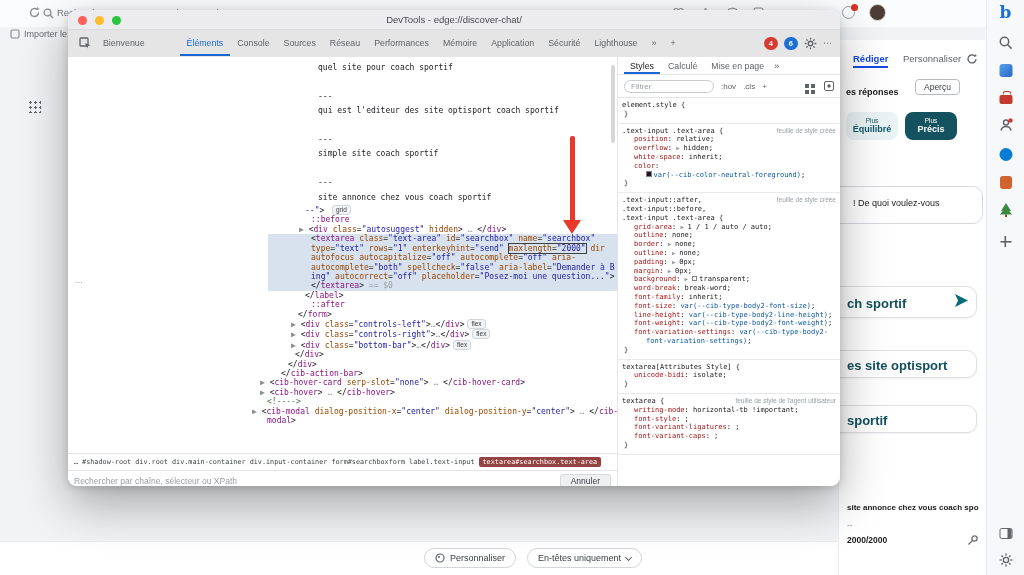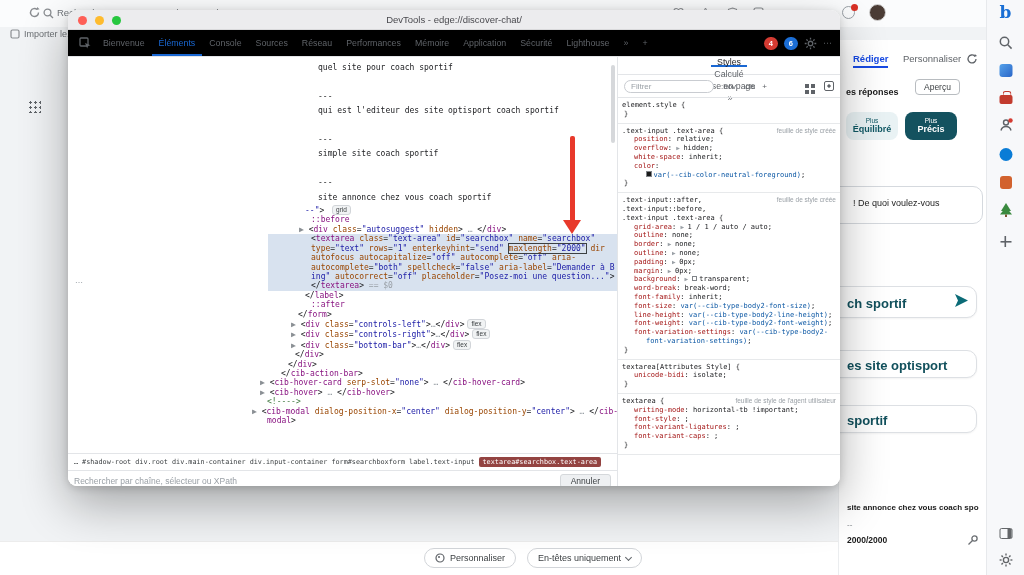--- a/index.html
+++ b/index.html
@@ -54,23 +54,23 @@
   .ric-plus{width:11px;height:11px;background:linear-gradient(#5f6368,#5f6368) center/11px 1.6px no-repeat,linear-gradient(#5f6368,#5f6368) center/1.6px 11px no-repeat;}
   .ric-panel{width:13px;height:11px;border:1.5px solid #636669;border-radius:2px;background:linear-gradient(#636669,#636669) right/4px 100% no-repeat;}
 
   
   .devtools{left:68px;top:10px;width:772px;height:476px;background:#fff;border-radius:9px;box-shadow:0 18px 48px rgba(0,0,0,.32),0 2px 8px rgba(0,0,0,.16);overflow:hidden;z-index:10;}
   .dt-titlebar{height:20px;background:#ececee;border-bottom:1px solid #d9d9db;position:relative;}
   .traffic{position:absolute;left:10px;top:6px;display:flex;gap:8px;}
   .tl{width:9px;height:9px;border-radius:50%;}
   .tl.r{background:#fe5f57;}.tl.y{background:#febb2e;}.tl.g{background:#27c73f;}
   .dt-title{text-align:center;line-height:20px;font-size:9.5px;color:#4a4a4f;}
-  .dt-tabs{height:27px;display:flex;align-items:stretch;border-bottom:1px solid #e3e5e8;background:#000000;padding:0 8px 0 6px;}
+  .dt-tabs{height:27px;display:flex;align-items:stretch;border-bottom:1px solid #e3e5e8;background:#e5e5e5;padding:0 8px 0 6px;}
   .dt-tab{font-size:8.8px;color:#5f6368;padding:0 7px;display:flex;align-items:center;white-space:nowrap;}
-  .dt-tab.active{color:#1967d2;box-shadow:inset 0 -2px 0 #1967d2;}
+  .dt-tab.active{color:#1967d2;box-shadow:inset 0 -2px 0 #1967d2;margin-left:28px;}
   .dt-tab-icon{display:flex;align-items:center;padding:0 5px;}
   .dt-right-icons{margin-left:auto;display:flex;align-items:center;gap:6px;}
   .badge{border-radius:8px;color:#fff;font-size:7.5px;height:13px;padding:0 5px;display:flex;align-items:center;font-weight:bold;}
   .badge.err{background:#d43b32;}
   .badge.inf{background:#1b6ed6;}
   .dots-icon{font-size:9px;color:#5f6368;}
   .dt-body{display:flex;height:433px;}
   .dt-left{width:549px;display:flex;flex-direction:column;position:relative;background:#fff;}
   .dom-tree{flex:1;overflow:hidden;padding-top:4px;font-family:"DejaVu Sans Mono",monospace;position:relative;}
   .tree-line{white-space:pre;font-size:8px;line-height:9.4px;color:#202124;}
@@ -90,21 +90,21 @@
   .tree-scrollbar{position:absolute;right:2px;top:8px;width:4px;height:78px;border-radius:2px;background:#d6d8db;}
   .dt-crumbs{height:17px;border-top:1px solid #e3e5e8;display:flex;align-items:center;gap:4px;padding:0 6px;font-family:"DejaVu Sans Mono",monospace;font-size:6.8px;color:#3c4043;overflow:hidden;white-space:nowrap;background:#fff;}
   .crumb.active{background:#934341;color:#fff;padding:1px 4px;border-radius:2px;}
   .dt-find{height:20px;border-top:1px solid #e3e5e8;display:flex;align-items:center;padding:0 6px;gap:6px;background:#fff;}
   .find-input{flex:1;border:none;outline:none;font-size:8.5px;color:#333;background:transparent;}
   .find-input::placeholder{color:#9aa0a6;}
   .btn-annuler{font-size:8.5px;color:#3c4043;background:#eef0f2;border:1px solid #d5d8db;border-radius:3px;padding:1px 10px;}
 
   
   .dt-right{width:223px;border-left:1px solid #e3e5e8;display:flex;flex-direction:column;background:#fff;}
-  .st-tabs{height:18px;display:flex;align-items:center;border-bottom:1px solid #e3e5e8;font-size:8.8px;color:#5f6368;padding:0 6px;gap:2px;flex-direction:column;}
+  .st-tabs{height:18px;display:flex;align-items:center;border-bottom:1px solid #e3e5e8;font-size:8.8px;color:#5f6368;padding:0 6px;gap:2px;}
   .st-tab{padding:0 6px;height:100%;display:flex;align-items:center;white-space:nowrap;}
   .st-tab.active{color:#202124;box-shadow:inset 0 -2px 0 #1967d2;}
   .st-more{color:#5f6368;font-size:9px;margin-left:2px;}
   .st-filter{height:23px;display:flex;align-items:center;padding:0 6px;border-bottom:1px solid #e3e5e8;gap:7px;}
   .st-filter input{width:90px;height:13px;border:1px solid #c9ccd1;border-radius:7px;font-size:8px;padding:0 6px;color:#333;}
   .st-filter input::placeholder{color:#9aa0a6;}
   .sf-btn{font-size:8px;color:#5f6368;}
   .sf-grid{width:4px;height:4px;background:#5f6368;box-shadow:6px 0 #5f6368,0 6px #5f6368,6px 6px #5f6368;margin-left:auto;margin-right:8px;}
   .sf-fx{width:10px;height:10px;border:1px solid #5f6368;border-radius:2px;background:radial-gradient(#5f6368 1.5px,transparent 1.7px) center no-repeat;}
   .st-rules{flex:1;overflow:hidden;font-family:"DejaVu Sans Mono",monospace;font-size:7px;line-height:8.8px;color:#202124;}

